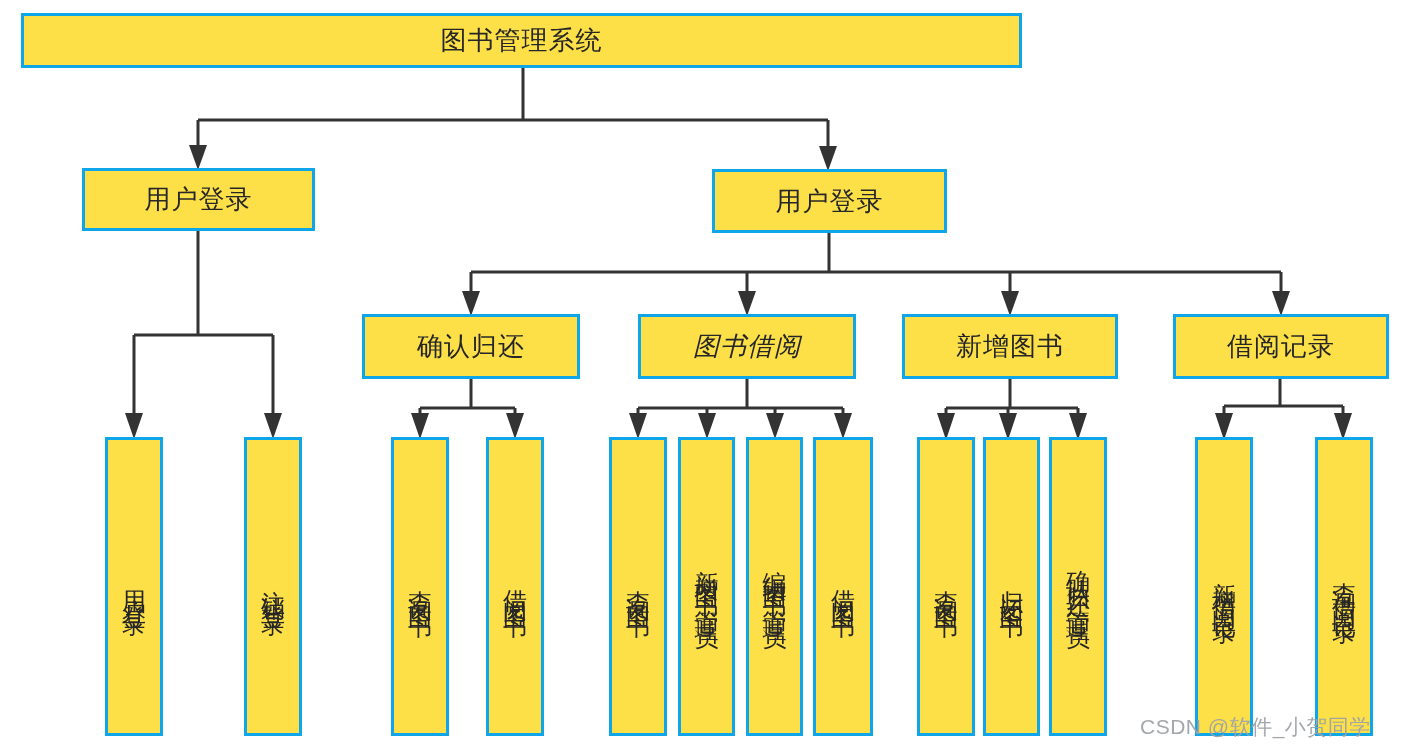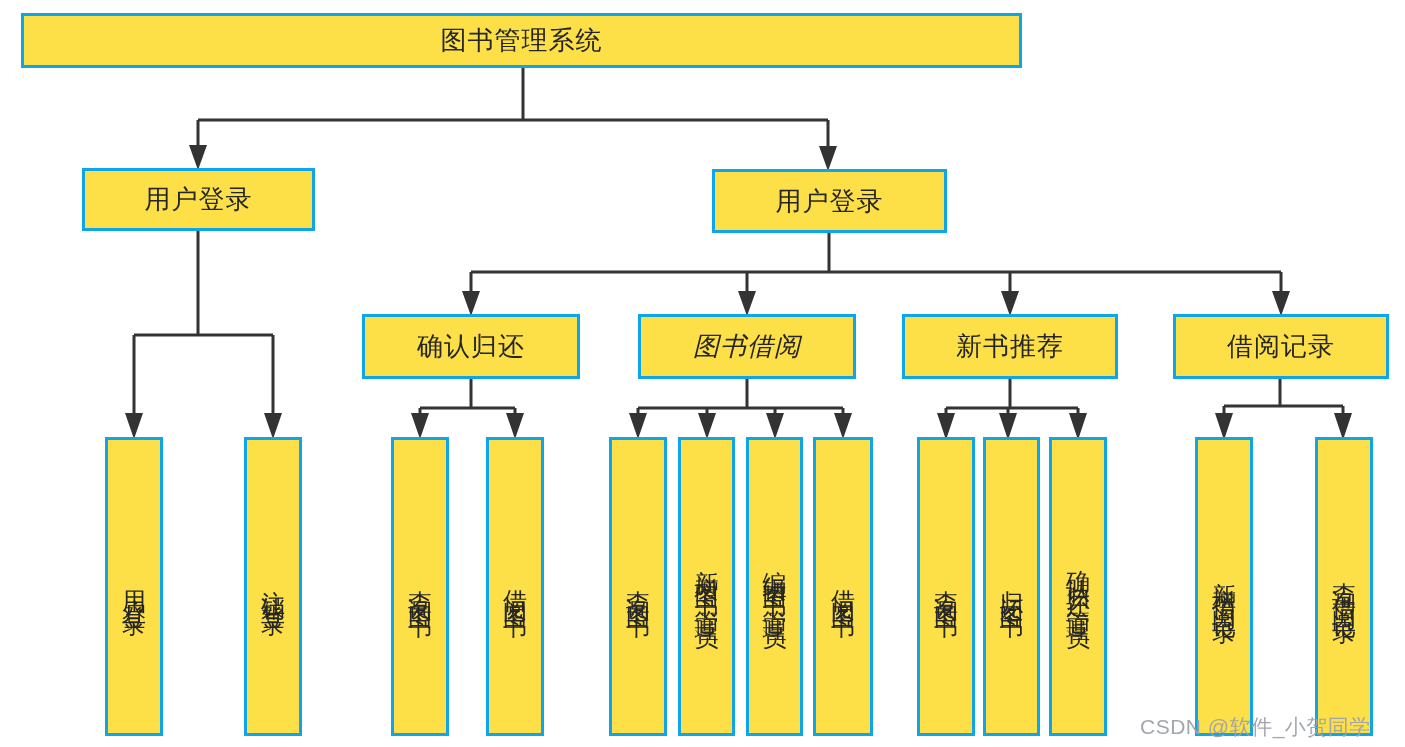--- a/index.html
+++ b/index.html
@@ -85,21 +85,21 @@
     </g>
   </svg>
 
   <div class="node hnode" style="left:21px;top:13px;width:1001px;height:55px;">图书管理系统</div>
 
   <div class="node hnode" style="left:82px;top:168px;width:233px;height:63px;">用户登录</div>
   <div class="node hnode" style="left:712px;top:169px;width:235px;height:64px;">用户登录</div>
 
   <div class="node hnode" style="left:362px;top:314px;width:218px;height:65px;">确认归还</div>
   <div class="node hnode" style="left:638px;top:314px;width:218px;height:65px;font-style:italic;">图书借阅</div>
-  <div class="node hnode" style="left:902px;top:314px;width:216px;height:65px;">新书推荐</div>
+  <div class="node hnode" style="left:902px;top:314px;width:216px;height:65px;">新增图书</div>
   <div class="node hnode" style="left:1173px;top:314px;width:216px;height:65px;">借阅记录</div>
 
   <div class="node vnode" style="left:105px;">用户登录</div>
   <div class="node vnode" style="left:244px;">注销登录</div>
 
   <div class="node vnode" style="left:391px;">查询图书</div>
   <div class="node vnode" style="left:486px;">借阅图书</div>
 
   <div class="node vnode" style="left:609px;">查询图书</div>
   <div class="node vnode" style="left:678px;width:57px;">新增图书（管理员）</div>

